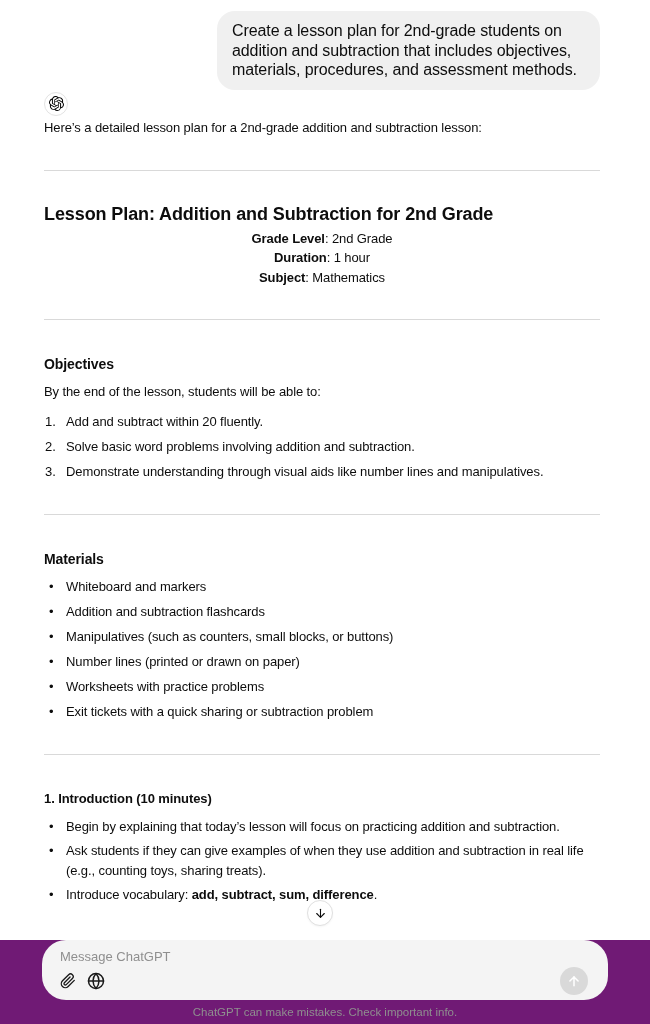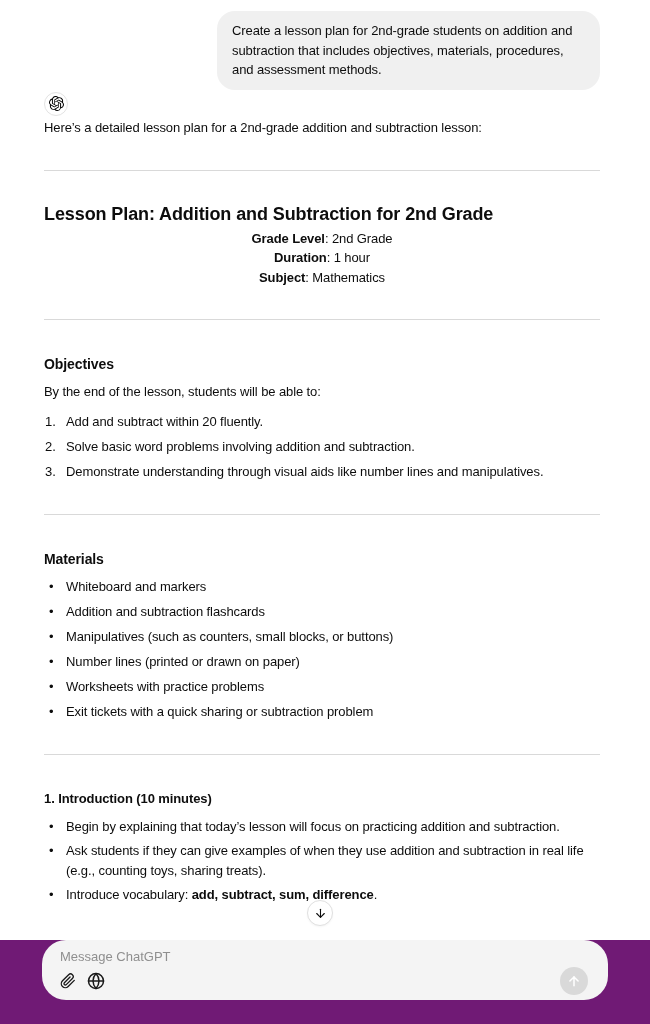--- a/index.html
+++ b/index.html
@@ -12,21 +12,21 @@
   }
   .page { position: relative; width: 650px; height: 1024px; background: #fff; overflow: hidden; }
 
   
   .chat { position: absolute; top: 0; left: 0; width: 650px; height: 940px; overflow: hidden; padding: 11px 50px 0 44px; }
 
   
   .user-row { display: flex; justify-content: flex-end; }
   .user-bubble {
     background: #f0f0f0; border-radius: 18px; padding: 10px 15px;
-    width: 383px; font-size: 13px; line-height: 19.5px; letter-spacing: -0.1px;
+    width: 383px; font-size: 16px; line-height: 19.5px; letter-spacing: -0.1px;
   }
 
   
   .assistant-row { display: flex; margin-top: 0; flex-direction: column; }
   .avatar {
     width: 24px; height: 24px; flex: none; margin-right: 17px; margin-top: 2px;
     border: 1px solid #e3e3e3; border-radius: 50%;
     display: flex; align-items: center; justify-content: center; background: #fff;
   }
   .content { flex: 1; font-size: 13px; line-height: 20px; padding-top: 2px; letter-spacing: -0.1px; }
@@ -186,15 +186,16 @@
       </button>
       <button class="send-btn">
         <span style="display:flex">
           <svg width="14" height="14" viewBox="0 0 24 24" fill="none" stroke="#ffffff" stroke-width="2.6" stroke-linecap="round" stroke-linejoin="round">
               <path d="M12 20V5"></path>
               <path d="M5 12l7-7 7 7"></path>
             </svg>
         </span>
       </button>
     </div>
+    <div class="disclaimer">ChatGPT can make mistakes. Check important info.</div>
   </div>
 
 </div>
 
 </body></html>

